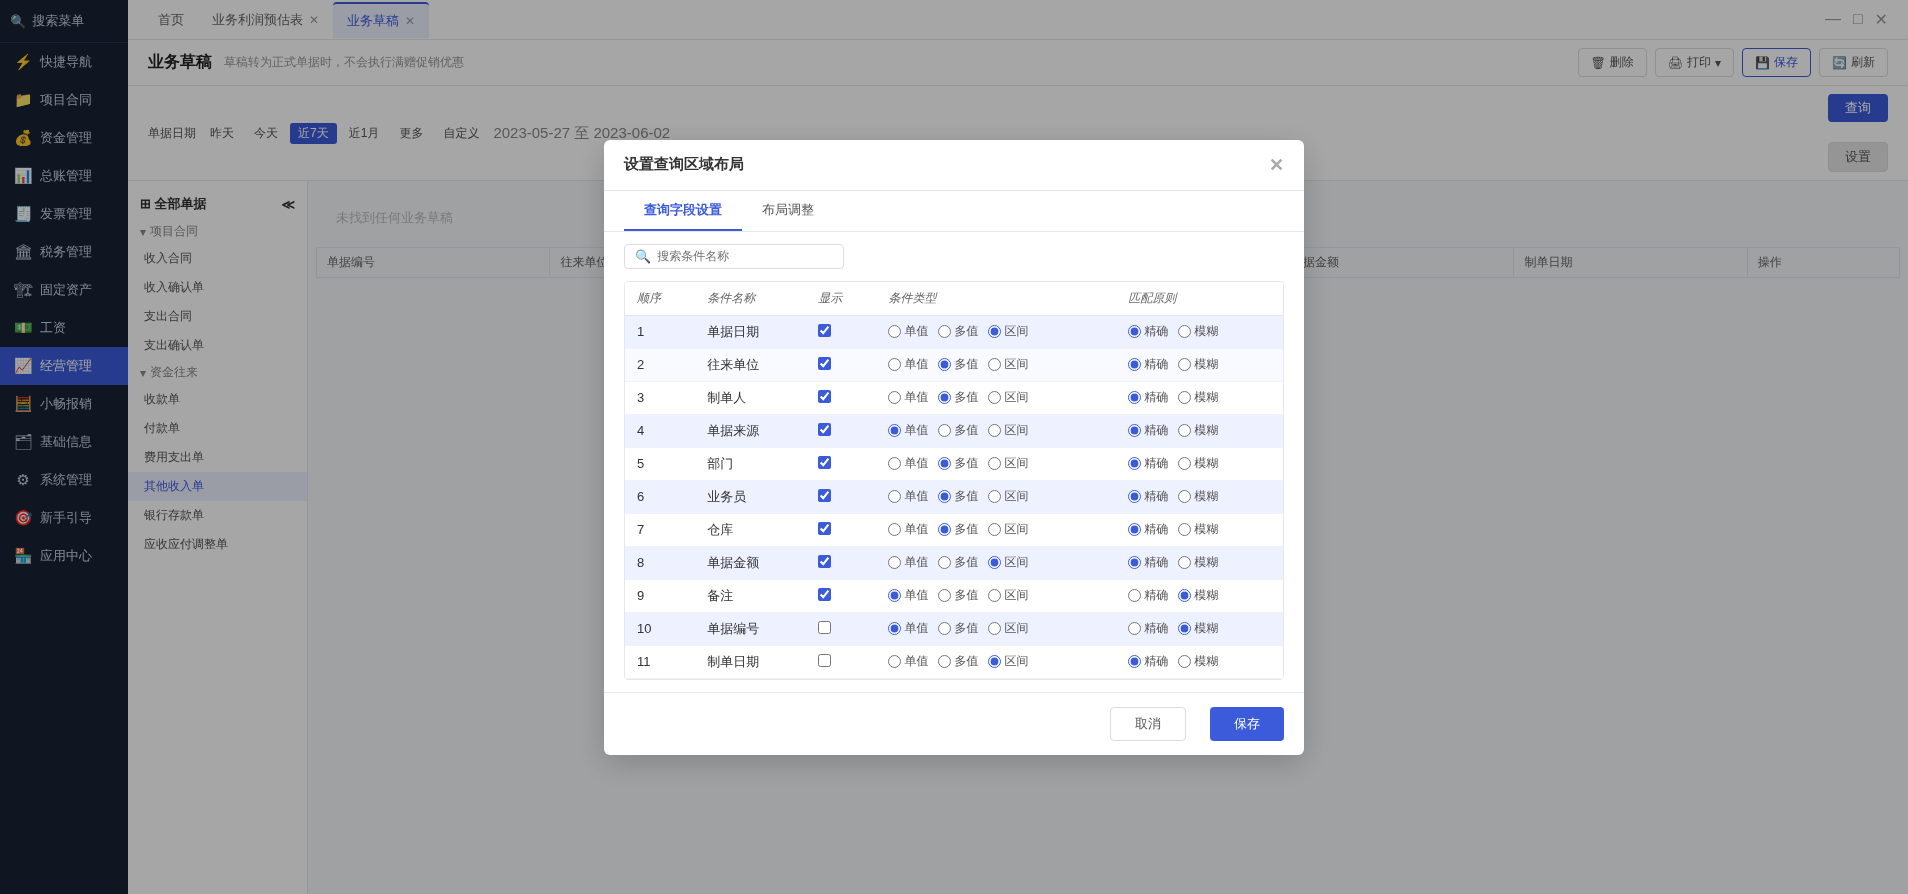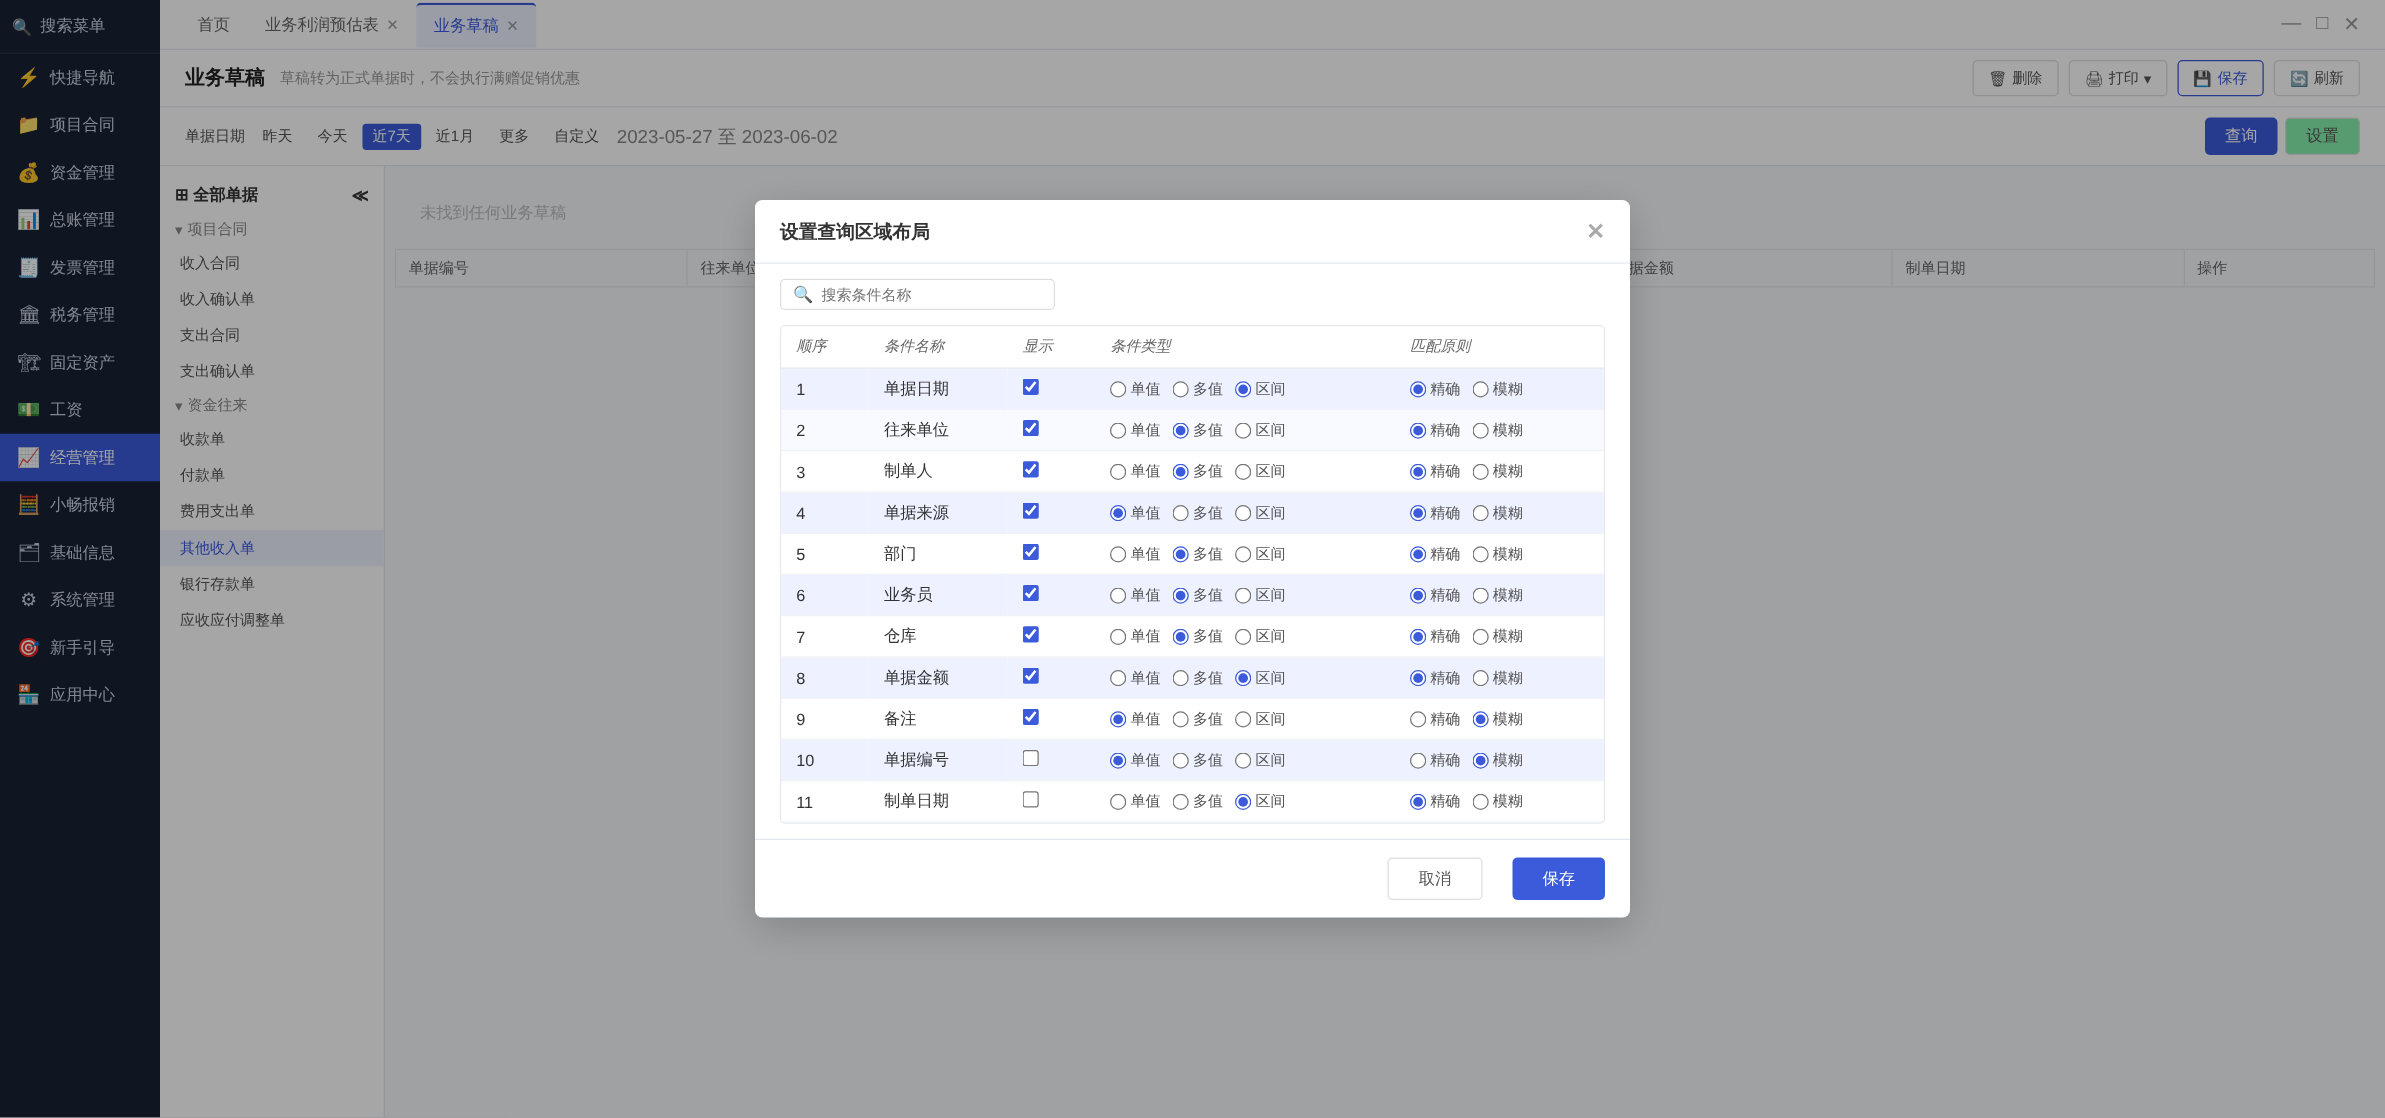--- a/index.html
+++ b/index.html
@@ -108,23 +108,23 @@
       padding: 8px 20px;
       border-bottom: 1px solid #e4e7ed;
       display: flex;
       align-items: center;
       gap: 8px;
     }
     .date-filter { display: flex; align-items: center; gap: 6px; font-size: 12px; color: #555; }
     .date-btn { padding: 2px 8px; border-radius: 3px; cursor: pointer; font-size: 12px; }
     .date-btn.active { background: #3b5bdb; color: #fff; }
     .date-range { font-size: 15px; color: #888; }
-    .toolbar-right { margin-left: auto; display: flex; gap: 6px; }
+    .toolbar-right { margin-left: auto; display: flex; gap: 20px; flex-direction: column; }
     .btn-query { background: #3b5bdb; color: #fff; padding: 5px 16px; border: none; border-radius: 4px; cursor: pointer; font-size: 13px; }
-    .btn-set { background: #86efac; color: #555; padding: 5px 16px; border: 1px solid #ddd; border-radius: 4px; cursor: pointer; font-size: 13px; }
+    .btn-set { background: #e5e5e5; color: #555; padding: 5px 16px; border: 1px solid #ddd; border-radius: 4px; cursor: pointer; font-size: 13px; }
 
     
     .content {
       flex: 1;
       display: flex;
       overflow: hidden;
       position: relative;
     }
 
     
@@ -531,20 +531,28 @@
   </div>
 
 </div>
 
 <div class="overlay">
   <div class="modal">
     <div class="modal-header">
       <span>设置查询区域布局</span>
       <span class="modal-close">✕</span>
     </div>
+    <div class="modal-tabs">
+      <div class="modal-tab active">
+        <span>查询字段设置</span>
+      </div>
+      <div class="modal-tab">
+        <span>布局调整</span>
+      </div>
+    </div>
     <div class="modal-body">
       <div class="search-bar">
         <span>🔍</span>
         <input type="text" placeholder="搜索条件名称" style="">
       </div>
       <div class="settings-table-wrap">
         <table class="settings-table">
           <thead>
             <tr>
               <th>顺序</th>

